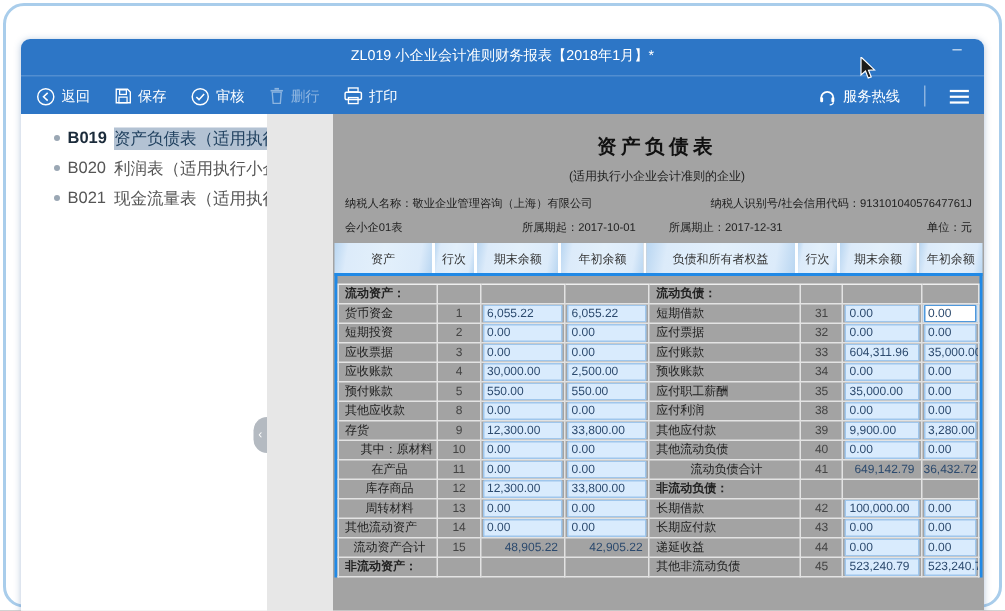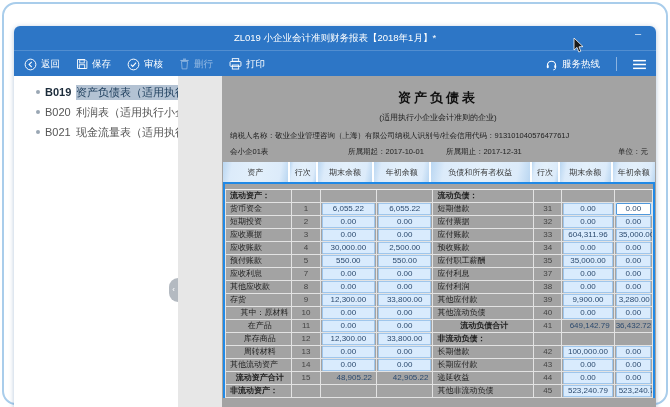--- a/index.html
+++ b/index.html
@@ -33,45 +33,45 @@
   .side-item .label{overflow:hidden;white-space:nowrap;flex:1}
   .side-item.selected .code{font-weight:bold;color:#1b2b3a}
   .side-item.selected .label{background:#b3c2d3;color:#21415f}
   .graystrip{width:44px;background:#e7e7e7;flex:none;position:relative}
   .collapse-handle{position:absolute;left:-9px;top:202px;width:9px;height:24px;background:#b4bac1;
     border-radius:12px 0 0 12px;color:#fff;font-size:8px;line-height:24px;text-align:center}
   .main{flex:1;background:#a3a3a3;position:relative;overflow:hidden;padding:0 2px 12px 0}
   
   .r-title{text-align:center;font-size:13px;font-weight:bold;letter-spacing:3px;margin-top:13px;color:#111}
   .r-sub{text-align:center;font-size:8px;margin-top:5px;color:#222}
-  .meta1{display:flex;font-size:7.5px;color:#222;margin:8px 6px 0 8px}
+  .meta1{display:flex;justify-content:space-between;font-size:7.5px;color:#222;margin:8px 6px 0 8px}
   .meta2{display:flex;align-items:center;font-size:7.5px;color:#222;margin:6px 6px 5px 8px}
   .meta2 .form-code{width:118px}
   .meta2 .p2{margin-left:22px}
   .meta2 .unit{margin-left:auto}
   
   table{border-spacing:0;table-layout:fixed;width:432px;margin-left:1px}
   .hdr-table th{height:18px;font-size:8px;font-weight:normal;color:#333;
     background:linear-gradient(100deg,#b9d6f1 0%,#dcebfa 14%,#e3f0fb 50%,#dcebfa 86%,#b9d6f1 100%);
     border-right:2px solid #fff;overflow:hidden;white-space:nowrap}
   .hdr-table th:last-child{border-right:none}
   .body-wrap{border:2px solid #2089e6;border-bottom:none;margin-left:1px;width:428px}
   .body-table{width:428px;border-collapse:collapse;margin:0}
   .body-table td{border:1px solid #e3e3e3;height:13px;padding:0 2px;font-size:8px;color:#222;
     overflow:hidden;white-space:nowrap;box-sizing:border-box}
   .body-table tr.spacer td{height:5px;border:none;border-bottom:1px solid #eee}
   td.lbl{padding-left:4px}
   td.lbl.section{font-weight:bold}
-  td.lbl.total{font-weight:bold;text-align:center}
+  td.lbl.total{font-weight:normal;text-align:center}
   td.lbl.sub1{text-align:right;padding-right:3px}
   td.lbl.sub2{text-align:center}
   td.line{text-align:center;color:#444}
   td.valcell{padding:0 1px}
   .box{display:block;background:#d9ebfd;border:1px solid #9fc6ec;height:10px;line-height:10px;
-    text-align:center;padding:0 2px;color:#2c4a6e;border-radius:1px}
+    text-align:left;padding:0 2px;color:#2c4a6e;border-radius:1px}
   .box.focus{background:#fff;border:1px solid #4f98dc;box-shadow:0 0 0 1px #cde2f5}
   .plain{display:block;text-align:right;padding-right:3px;color:#2c4a6e}
   .neg{color:#cf382b}
   
   .mouse-cursor{position:absolute;left:559px;top:12px;z-index:50}
 </style>
 </head>
 <body>
 
 <div class="outer-frame"></div>
@@ -345,38 +345,20 @@
                 <td class="lbl item">应付职工薪酬</td>
                 <td class="line">35</td>
                 <td class="valcell">
                   <span class="box">35,000.00</span>
                 </td>
                 <td class="valcell">
                   <span class="box">0.00</span>
                 </td>
               </tr>
               <tr>
-                <td class="lbl item">应收利息</td>
-                <td class="line">7</td>
-                <td class="valcell">
-                  <span class="box">0.00</span>
-                </td>
-                <td class="valcell">
-                  <span class="box">0.00</span>
-                </td>
-                <td class="lbl item">应付利息</td>
-                <td class="line">37</td>
-                <td class="valcell">
-                  <span class="box">0.00</span>
-                </td>
-                <td class="valcell">
-                  <span class="box">0.00</span>
-                </td>
-              </tr>
-              <tr>
                 <td class="lbl item">其他应收款</td>
                 <td class="line">8</td>
                 <td class="valcell">
                   <span class="box">0.00</span>
                 </td>
                 <td class="valcell">
                   <span class="box">0.00</span>
                 </td>
                 <td class="lbl item">应付利润</td>
                 <td class="line">38</td>

